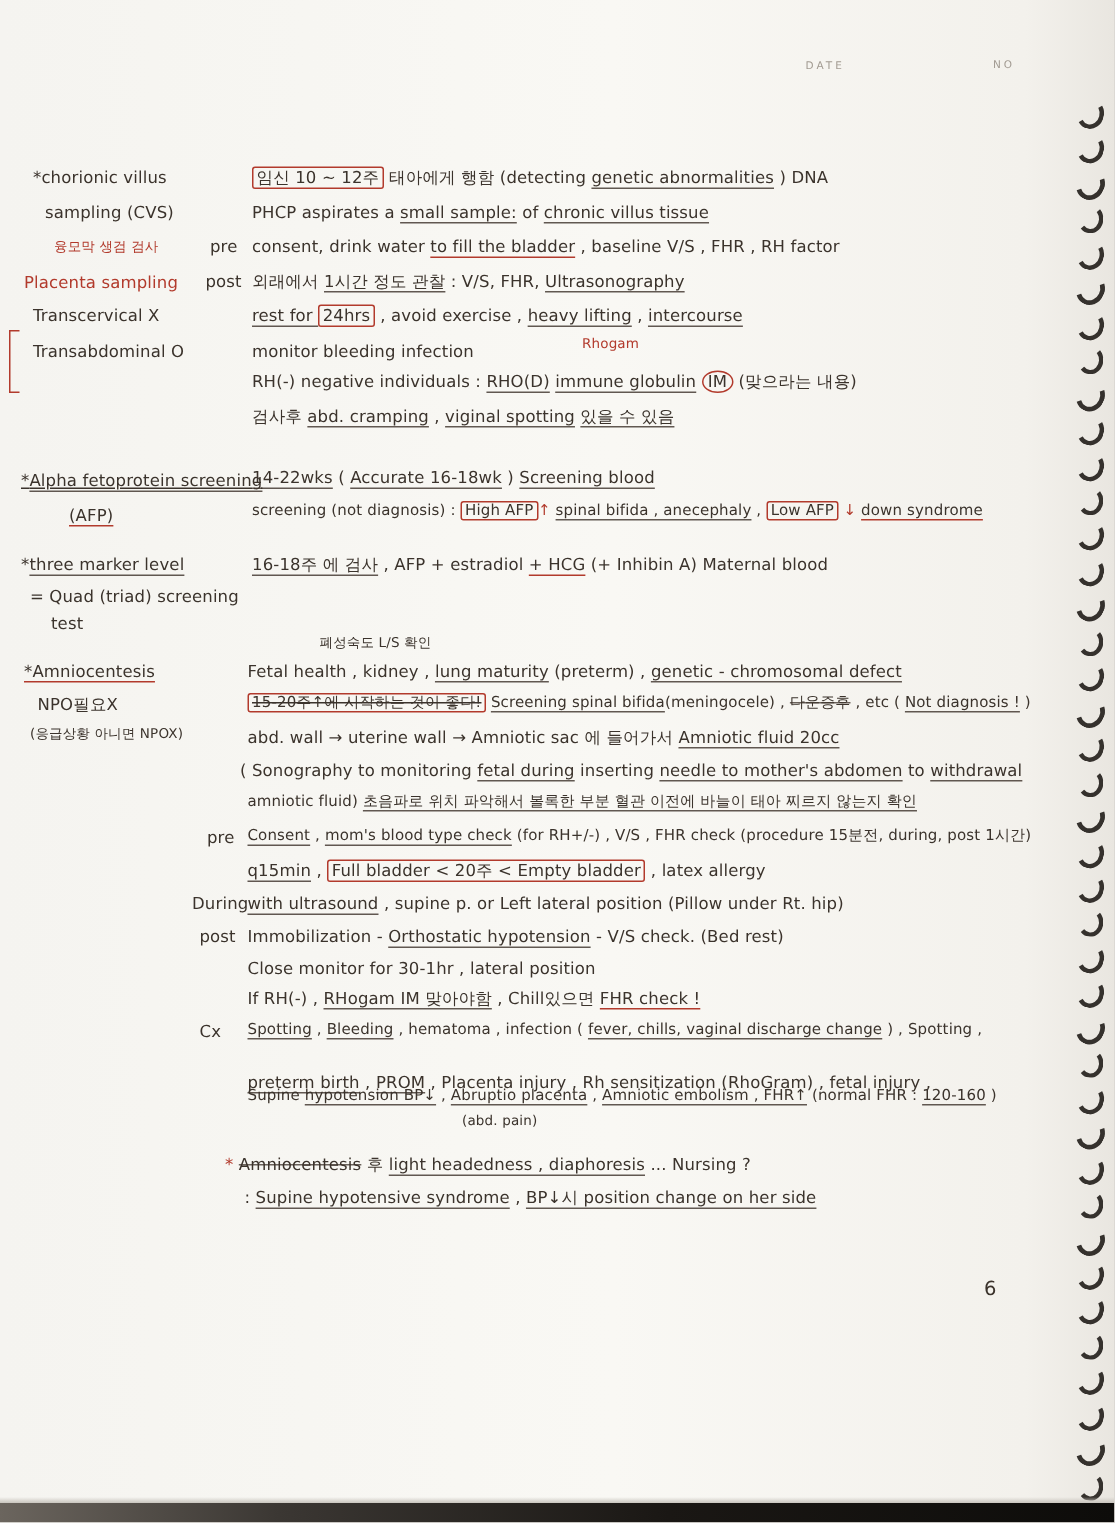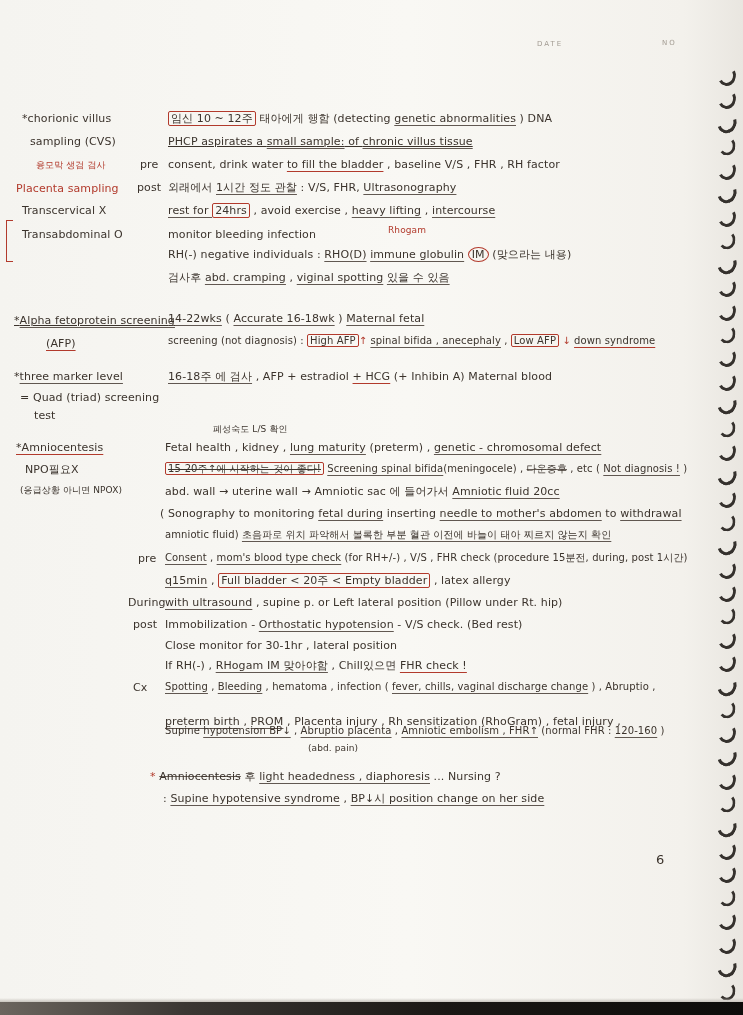--- a/index.html
+++ b/index.html
@@ -65,31 +65,31 @@
   <div>
       <div class="line" style="left: 22px; top: 112px;"><span>*chorionic villus</span></div>
       <div class="line" style="left: 30px; top: 135px;"><span>sampling (CVS)</span></div>
       <div class="line sm" style="left: 36px; top: 160px;"><span class="r">융모막 생검 검사</span></div>
       <div class="line" style="left: 16px; top: 182px;"><span class="r">Placenta sampling</span></div>
       <div class="line" style="left: 22px; top: 204px;"><span>Transcervical X</span></div>
       <div class="line" style="left: 22px; top: 228px;"><span>Transabdominal O</span></div>
       <div class="line" style="left: 140px; top: 158px;"><span>pre</span></div>
       <div class="line" style="left: 137px; top: 181px;"><span>post</span></div>
       <div class="line" style="left: 168px; top: 112px;"><span class="bx">임신 10 ~ 12주</span><span> 태아에게 행함 (detecting </span><span class="u">genetic abnormalities</span><span> ) DNA</span></div>
-      <div class="line" style="left: 168px; top: 135px; text-decoration: underline;"><span>PHCP aspirates a </span><span class="u">small sample:</span><span> of </span><span class="u">chronic villus tissue</span></div>
+      <div class="line" style="left: 168px; top: 135px;"><span>PHCP aspirates a </span><span class="u">small sample:</span><span> of </span><span class="u">chronic villus tissue</span></div>
       <div class="line" style="left: 168px; top: 158px;"><span>consent, drink water </span><span class="ur">to fill the bladder</span><span> , baseline V/S , FHR , RH factor</span></div>
       <div class="line" style="left: 168px; top: 181px;"><span>외래에서 </span><span class="u">1시간 정도 관찰</span><span> : V/S, FHR, </span><span class="u">Ultrasonography</span></div>
       <div class="line" style="left: 168px; top: 204px;"><span class="u">rest for </span><span class="bx">24hrs</span><span> , avoid exercise , </span><span class="u">heavy lifting</span><span> , </span><span class="u">intercourse</span></div>
       <div class="line" style="left: 168px; top: 228px;"><span>monitor bleeding infection</span></div>
       <div class="line sm" style="left: 388px; top: 225px;"><span class="r">Rhogam</span></div>
       <div class="line" style="left: 168px; top: 248px;"><span>RH(-) negative individuals : </span><span class="u">RHO(D)</span><span> </span><span class="u">immune globulin</span><span> </span><span class="circ">IM</span><span> (맞으라는 내용)</span></div>
       <div class="line" style="left: 168px; top: 271px;"><span>검사후 </span><span class="u">abd. cramping</span><span> , </span><span class="u">viginal spotting</span><span> </span><span class="u">있을 수 있음</span></div>
       <div class="line" style="left: 14px; top: 314px; text-decoration: underline;"><span>*</span><span class="u">Alpha fetoprotein screening</span></div>
       <div class="line" style="left: 46px; top: 337px;"><span class="ur">(AFP)</span></div>
-      <div class="line" style="left: 168px; top: 312px;"><span class="u">14-22wks</span><span> ( </span><span class="u">Accurate 16-18wk</span><span> )   </span><span class="u">Maternal fetal</span></div>
+      <div class="line" style="left: 168px; top: 312px;"><span class="u">14-22wks</span><span> ( </span><span class="u">Accurate 16-18wk</span><span> )   </span><span class="u">Screening blood</span></div>
       <div class="line fs10" style="left: 168px; top: 335px;"><span>screening (not diagnosis) : </span><span class="bx">High AFP</span><span class="r">↑</span><span> </span><span class="u">spinal bifida , anecephaly</span><span> , </span><span class="bx">Low AFP</span><span class="r"> ↓</span><span> </span><span class="ur">down syndrome</span></div>
       <div class="line" style="left: 14px; top: 370px;"><span>*</span><span class="u">three marker level</span></div>
       <div class="line" style="left: 20px; top: 391px;"><span>= Quad (triad) screening</span></div>
       <div class="line" style="left: 34px; top: 409px;"><span>test</span></div>
       <div class="line" style="left: 168px; top: 370px;"><span class="u">16-18주 에 검사</span><span> , AFP + estradiol </span><span class="ur">+ HCG</span><span> (+ Inhibin A)  Maternal blood</span></div>
       <div class="line sm" style="left: 213px; top: 424px;"><span>폐성숙도 L/S 확인</span></div>
       <div class="line" style="left: 16px; top: 441px;"><span class="ur">*Amniocentesis</span></div>
       <div class="line" style="left: 25px; top: 463px;"><span>NPO필요X</span></div>
       <div class="line sm" style="left: 20px; top: 485px;"><span>(응급상황 아니면 NPOX)</span></div>
       <div class="line" style="left: 165px; top: 441px;"><span>Fetal health , kidney , </span><span class="u">lung maturity</span><span> (preterm) , </span><span class="u">genetic - chromosomal defect</span></div>
@@ -100,21 +100,21 @@
       <div class="line" style="left: 138px; top: 552px;"><span>pre</span></div>
       <div class="line fs10" style="left: 165px; top: 552px;"><span class="u">Consent</span><span> , </span><span class="u">mom's blood type check</span><span> (for RH+/-) , V/S , FHR check (procedure 15분전, during, post 1시간)</span></div>
       <div class="line" style="left: 165px; top: 574px;"><span class="u">q15min</span><span> , </span><span class="bx">Full bladder &lt; 20주 &lt; Empty bladder</span><span> , latex allergy</span></div>
       <div class="line" style="left: 128px; top: 596px;"><span>During</span></div>
       <div class="line" style="left: 165px; top: 596px;"><span class="u">with ultrasound</span><span> , supine p. or Left lateral position (Pillow under Rt. hip)</span></div>
       <div class="line" style="left: 133px; top: 618px;"><span>post</span></div>
       <div class="line" style="left: 165px; top: 618px;"><span>Immobilization - </span><span class="u">Orthostatic hypotension</span><span> - V/S check.  (Bed rest)</span></div>
       <div class="line" style="left: 165px; top: 639px;"><span>Close monitor for 30-1hr , lateral position</span></div>
       <div class="line" style="left: 165px; top: 659px;"><span>If RH(-) , </span><span class="u">RHogam IM 맞아야함</span><span> , Chill있으면 </span><span class="ur">FHR check !</span></div>
       <div class="line" style="left: 133px; top: 681px; text-align: center;"><span>Cx</span></div>
-      <div class="line fs10" style="left: 165px; top: 681px;"><span class="u">Spotting</span><span> , </span><span class="u">Bleeding</span><span> , hematoma , infection ( </span><span class="u">fever, chills, vaginal discharge change</span><span> ) , Abruptio ,</span></div>
+      <div class="line fs10" style="left: 165px; top: 681px;"><span class="u">Spotting</span><span> , </span><span class="u">Bleeding</span><span> , hematoma , infection ( </span><span class="u">fever, chills, vaginal discharge change</span><span> ) , Spotting ,</span></div>
       <div class="line" style="left: 165px; top: 703px; margin-top: 12px;"><span class="u">preterm birth</span><span> ,  </span><span class="u">PROM</span><span> ,  Placenta injury ,  Rh sensitization (RhoGram) ,  fetal injury ,</span></div>
       <div class="line fs10" style="left: 165px; top: 725px;"><span>Supine </span><span class="u">hypotension BP↓</span><span> , </span><span class="u">Abruptio placenta</span><span>  , </span><span class="u">Amniotic embolism , FHR↑</span><span> (normal FHR : </span><span class="u">120-160</span><span> )</span></div>
       <div class="line sm" style="left: 308px; top: 743px;"><span>(abd. pain)</span></div>
       <div class="line" style="left: 150px; top: 770px;"><span class="r">* </span><span class="st">Amniocentesis</span><span> 후 </span><span class="u">light headedness , diaphoresis</span><span> ... Nursing ?</span></div>
       <div class="line" style="left: 163px; top: 792px;"><span>: </span><span class="u">Supine hypotensive syndrome</span><span> , </span><span class="u">BP↓시 position change on her side</span></div>
     </div>
 
   <div class="red-bracket"></div>
 
   <span class="page-num">6</span>

